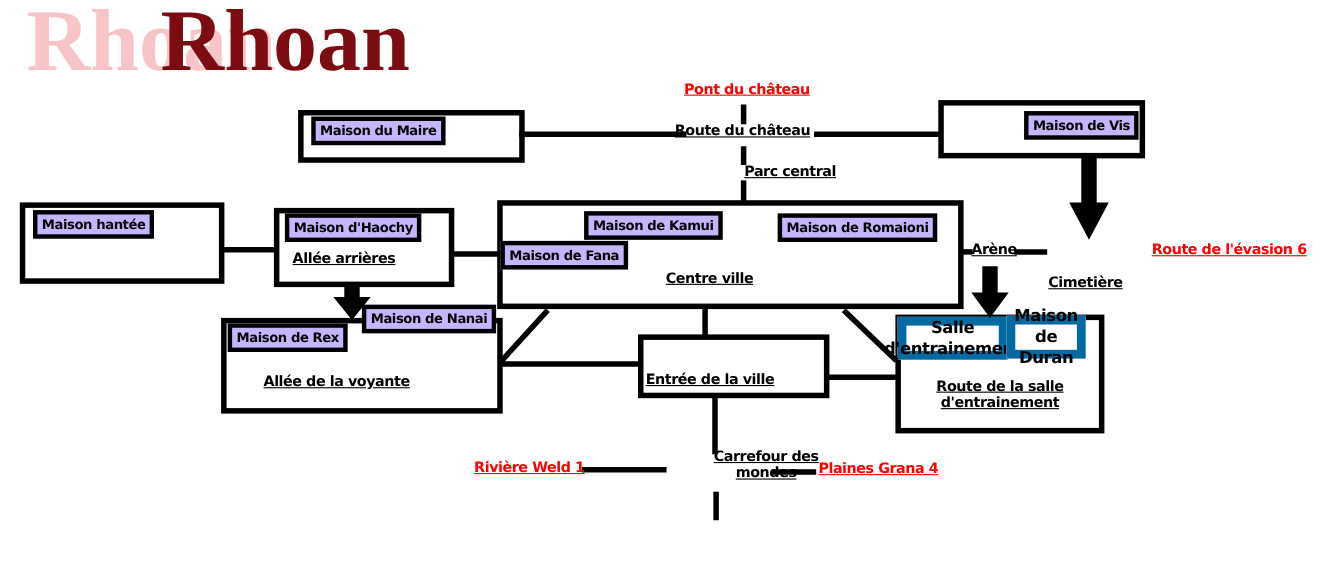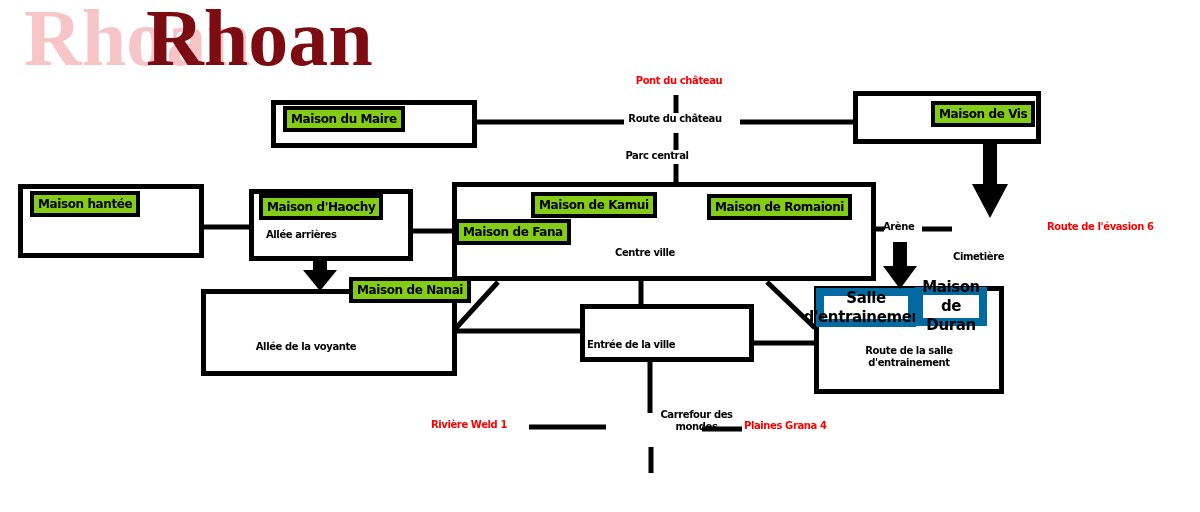--- a/index.html
+++ b/index.html
@@ -3,28 +3,28 @@
 <meta charset="utf-8">
 <style>
   html,body{margin:0;padding:0;background:#fff;}
   #stage{position:relative;width:1200px;height:512px;background:#fff;overflow:hidden;
          font-family:"DejaVu Sans",sans-serif;}
   .title{position:absolute;font-family:"Liberation Serif",serif;font-weight:700;
          font-size:80px;line-height:1;white-space:nowrap;}
   .title-back{left:24px;top:-2px;color:var(--title-back,#f7c5c8);}
   .title-front{left:146px;top:-2px;color:var(--title-front,#7d0c12);}
   .obox{position:absolute;border:5px solid #000;background:#fff;box-sizing:border-box;}
-  .ibox{position:absolute;border:4px solid #000;background:#84cc16;box-sizing:border-box;
+  .ibox{position:absolute;border:4px solid #000;background:#c4b5fd;box-sizing:border-box;
         font-weight:700;font-size:12px;letter-spacing:-0.4px;white-space:nowrap;
         padding:2px 4px;color:#000;}
   .ibox2{position:absolute;border:8px solid #0369a1;background:#fff;box-sizing:border-box;
         font-weight:700;font-size:15px;letter-spacing:-0.4px;text-align:center;
         display:flex;align-items:center;justify-content:center;line-height:1.25;color:#000;}
-  .lbl{position:absolute;font-weight:700;font-size:10px;letter-spacing:-0.4px;
-       line-height:1.15;color:#000;white-space:nowrap;}
+  .lbl{position:absolute;font-weight:700;font-size:13px;letter-spacing:-0.4px;
+       line-height:1.15;color:#000;white-space:nowrap;text-decoration:underline;}
   .wrap{white-space:normal;}
   .ctr{text-align:center;}
   .red{color:var(--red,#ff0000);}
   svg.layer{position:absolute;left:0;top:0;pointer-events:none;}
 </style>
 </head>
 <body>
 
 <div id="stage">
 
@@ -40,21 +40,22 @@
   <div class="obox" style="left:580px;top:304px;width:174px;height:58px;"></div>
   <div class="obox" style="left:814px;top:286px;width:190px;height:108px;"></div>
 
   <div class="ibox" style="left:283px;top:106px;">Maison du Maire</div>
   <div class="ibox" style="left:30px;top:191px;">Maison hantée</div>
   <div class="ibox" style="left:931px;top:101px;">Maison de Vis</div>
   <div class="ibox" style="left:259px;top:194px;">Maison d'Haochy</div>
   <div class="ibox" style="left:707px;top:194px;">Maison de Romaioni</div>
   <div class="ibox" style="left:531px;top:192px;">Maison de Kamui</div>
   <div class="ibox" style="left:455px;top:219px;">Maison de Fana</div>
-  <div class="ibox" style="left:329px;top:277px;margin-left:20px;">Maison de Nanai</div>
+  <div class="ibox" style="left:207px;top:294px;">Maison de Rex</div>
+  <div class="ibox" style="left:329px;top:277px;">Maison de Nanai</div>
   <div class="ibox2" style="left:816px;top:288px;width:100px;height:39px;">Salle d'entrainement</div>
   <div class="ibox2" style="left:915px;top:287px;width:72px;height:39px;">Maison de Duran</div>
 
   <svg class="layer" width="1200" height="512" viewBox="0 0 1200 512">
     <g stroke="#000" stroke-width="5">
       <line x1="472" y1="122" x2="624" y2="122"></line>
       <line x1="740" y1="122" x2="856" y2="122"></line>
       <line x1="676" y1="95" x2="676" y2="113"></line>
       <line x1="676" y1="133" x2="676" y2="150"></line>
       <line x1="676" y1="164" x2="676" y2="185"></line>
@@ -74,21 +75,21 @@
     </g>
     <g fill="#000">
       <path d="M983 140 h14 v46 h-14 z M972 184 L1008 184 L990 218 Z"></path>
       <path d="M313 257 h14 v16 h-14 z M303 270 L337 270 L320 291 Z"></path>
       <path d="M893 242 h14 v26 h-14 z M883 266 L917 266 L900 289 Z"></path>
     </g>
   </svg>
 
   <div class="lbl red ctr" style="left:604px;top:75px;width:150px;">Pont du château</div>
   <div class="lbl ctr" style="left:600px;top:113px;width:150px;">Route du château</div>
-  <div class="lbl ctr" style="left:582px;top:150px;width:150px;">Parc central</div>
+  <div class="lbl ctr" style="left:610px;top:150px;width:150px;text-align:right;">Parc central</div>
   <div class="lbl" style="left:266px;top:229px;">Allée arrières</div>
   <div class="lbl ctr" style="left:560px;top:247px;width:170px;">Centre ville</div>
   <div class="lbl" style="left:883px;top:221px;">Arène</div>
   <div class="lbl" style="left:953px;top:220px;margin-top:31px;">Cimetière</div>
   <div class="lbl red" style="left:1047px;top:221px;">Route de l'évasion 6</div>
   <div class="lbl ctr" style="left:206px;top:341px;width:200px;">Allée de la voyante</div>
   <div class="lbl" style="left:587px;top:339px;">Entrée de la ville</div>
   <div class="lbl ctr wrap" style="left:829px;top:345px;width:160px;white-space:normal;">Route de la salle d'entrainement</div>
   <div class="lbl ctr wrap" style="left:595px;top:409px;width:115px;white-space:normal;margin-left:44px;">Carrefour des mondes</div>
   <div class="lbl red" style="left:431px;top:419px;">Rivière Weld 1</div>

